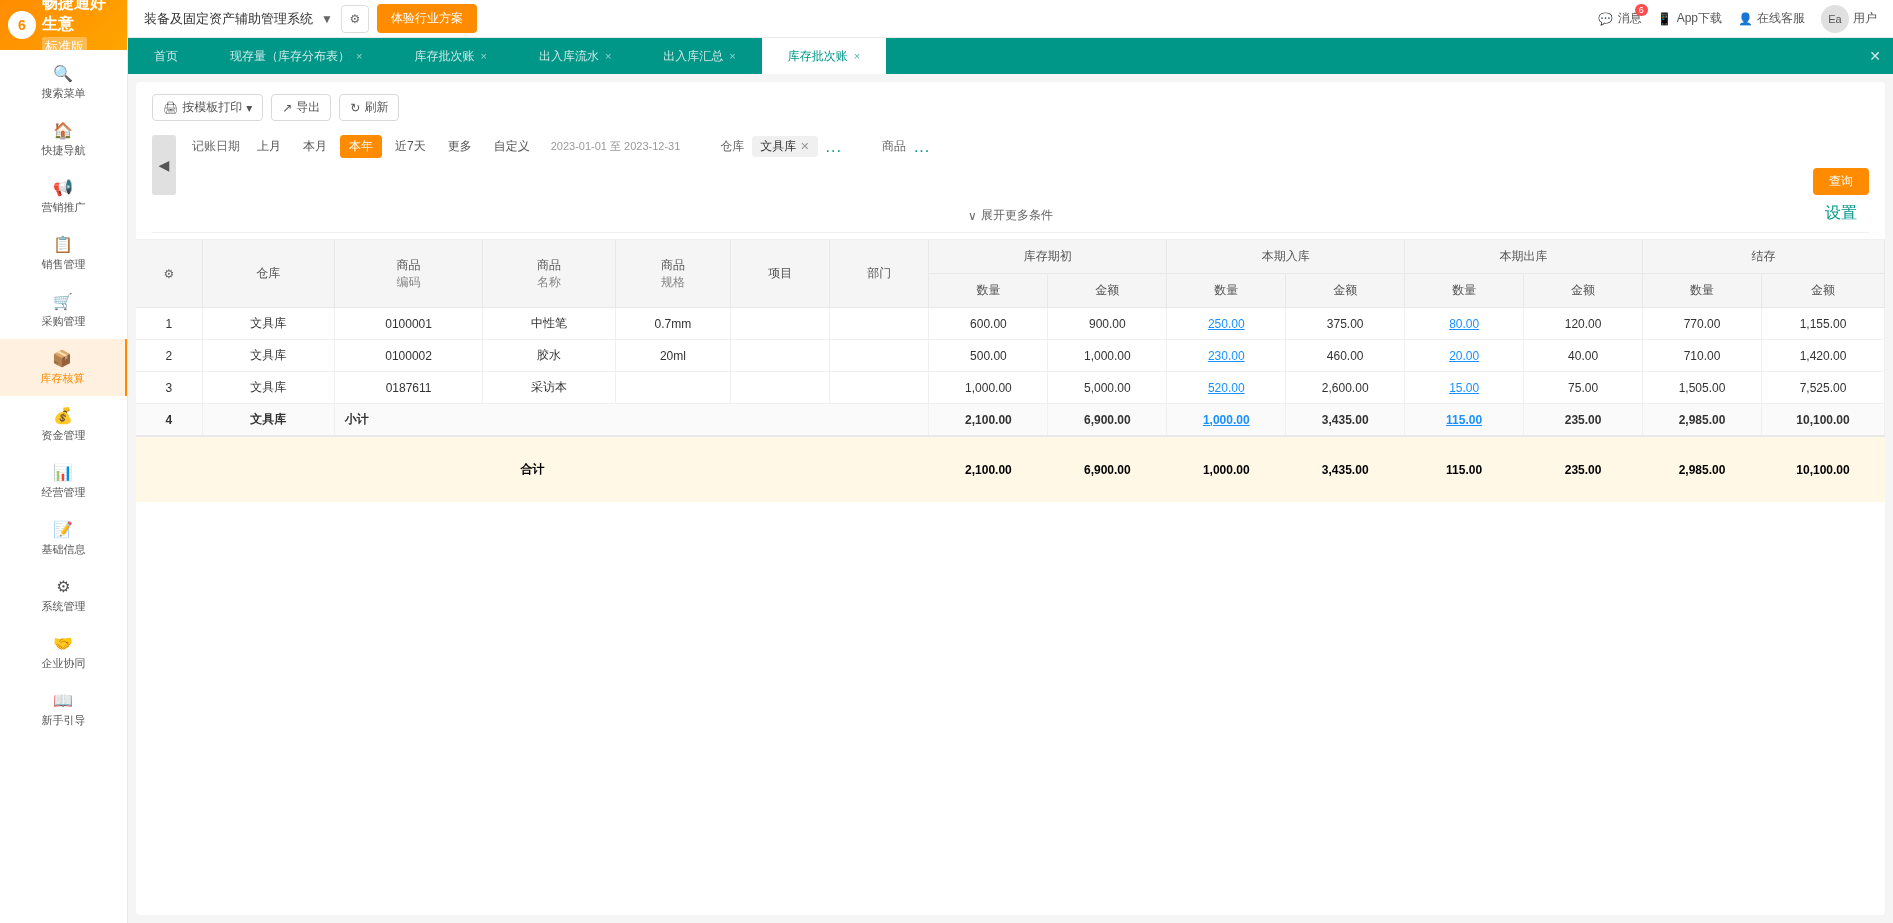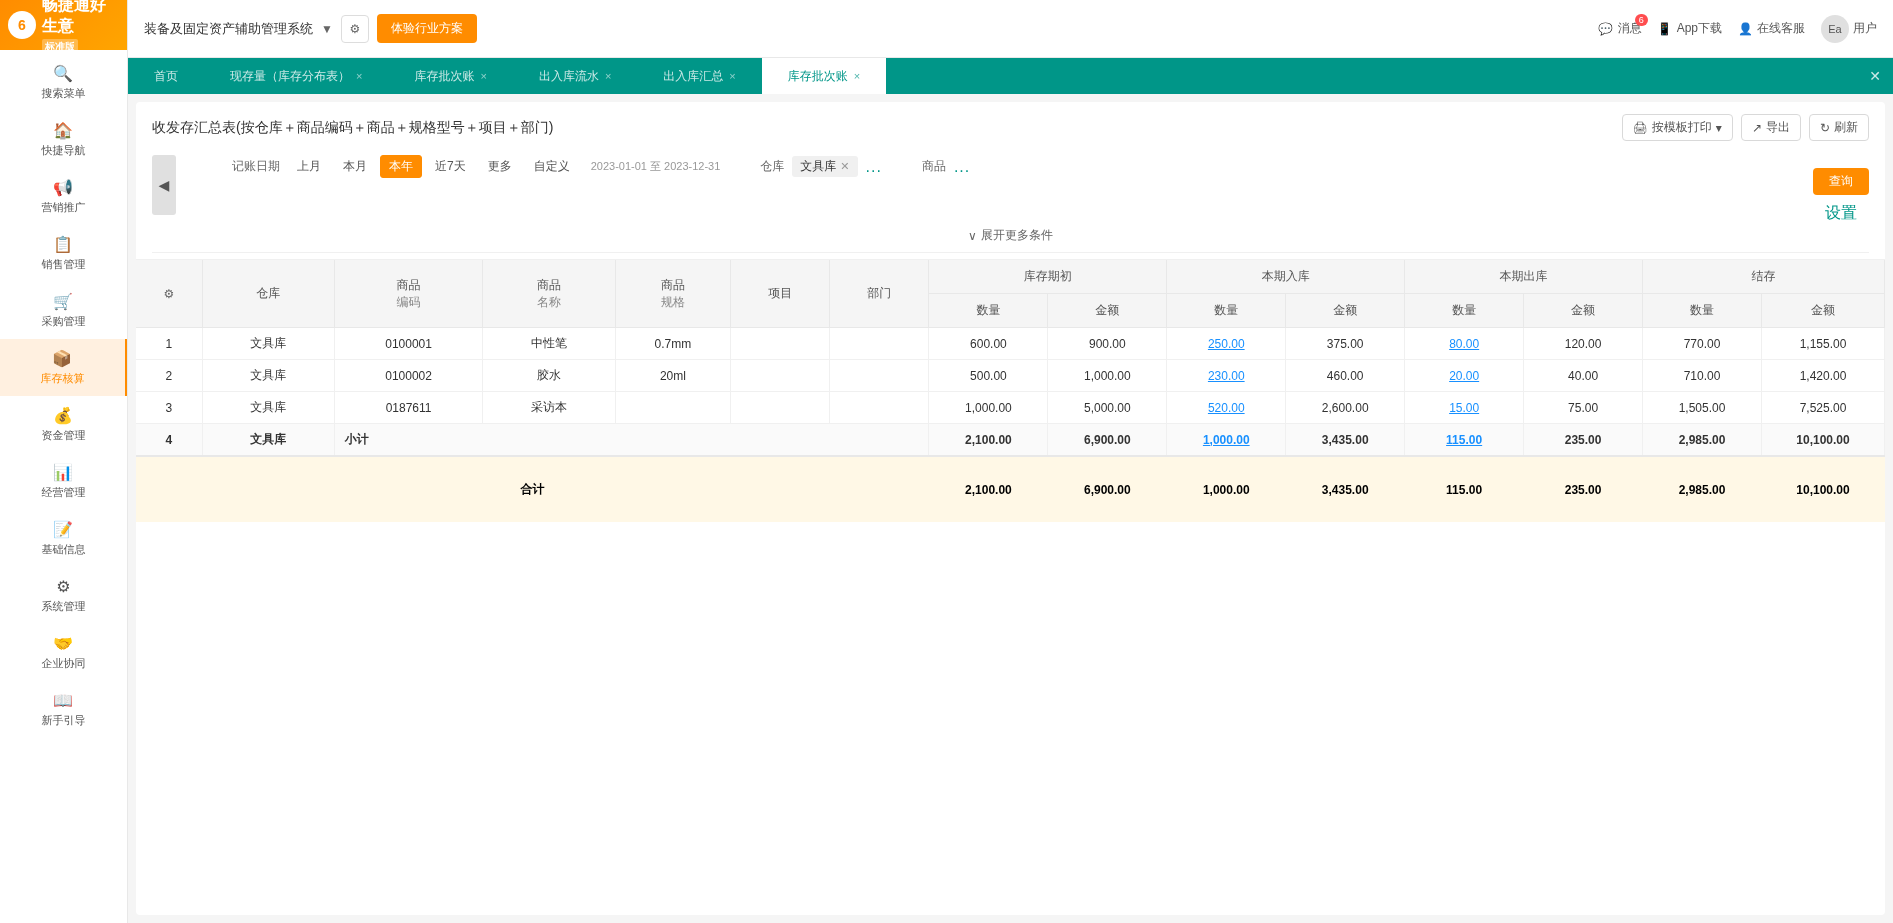--- a/index.html
+++ b/index.html
@@ -2,50 +2,50 @@
 <html><head>
   <meta charset="utf-8">
   <style>
     * { box-sizing: border-box; margin: 0; padding: 0; }
     body { font-family: "Microsoft YaHei", "PingFang SC", sans-serif; font-size: 12px; background: #f5f5f5; display: flex; height: 923px; overflow: hidden; }
 
     
     .sidebar { width: 128px; background: #fff; display: flex; flex-direction: column; border-right: 1px solid #e8e8e8; flex-shrink: 0; }
     .sidebar-logo { background: linear-gradient(135deg, #ff8c00, #ffa500); padding: 10px 8px; display: flex; align-items: center; gap: 6px; height: 50px; }
     .sidebar-logo-icon { width: 28px; height: 28px; background: #fff; border-radius: 50%; display: flex; align-items: center; justify-content: center; font-size: 14px; font-weight: bold; color: #ff8c00; flex-shrink: 0; }
-    .sidebar-tag { font-size: 10px; background: rgba(255,255,255,0.3); padding: 1px 3px; border-radius: 2px; color: #fff; margin-top: 2px; display: inline-block; font-weight: bold; }
+    .sidebar-tag { font-size: 13px; background: rgba(255,255,255,0.3); padding: 1px 3px; border-radius: 2px; color: #fff; margin-top: 2px; display: inline-block; }
     .sidebar-menu { flex: 1; overflow-y: auto; padding: 4px 0; }
     .sidebar-item { display: flex; flex-direction: column; align-items: center; padding: 10px 4px; cursor: pointer; color: #555; transition: background 0.2s; }
     .sidebar-item.active { background: #fff0e0; color: #ff8c00; border-right: 2px solid #ff8c00; }
     .sidebar-item-icon { font-size: 16px; margin-bottom: 3px; }
     .sidebar-item-label { font-size: 11px; text-align: center; }
 
     
     .main { flex: 1; display: flex; flex-direction: column; overflow: hidden; }
 
     
-    .top-header { background: #fff; height: 58px; display: flex; align-items: center; justify-content: space-between; padding: 0 16px; border-bottom: 1px solid #e8e8e8; flex-shrink: 0; }
+    .top-header { background: #fff; height: 38px; display: flex; align-items: center; justify-content: space-between; padding: 0 16px; border-bottom: 1px solid #e8e8e8; flex-shrink: 0; }
     .top-header-left { display: flex; align-items: center; gap: 8px; }
     .system-name { font-size: 13px; color: #333; }
     .system-dropdown { font-size: 12px; color: #666; cursor: pointer; display: flex; align-items: center; gap: 4px; }
     .settings-icon-btn { width: 28px; height: 28px; border: 1px solid #ddd; border-radius: 4px; display: flex; align-items: center; justify-content: center; cursor: pointer; color: #666; }
     .trial-btn { background: #ff8c00; color: #fff; padding: 6px 14px; border-radius: 4px; font-size: 12px; cursor: pointer; border: none; }
     .top-header-right { display: flex; align-items: center; gap: 16px; color: #555; font-size: 12px; }
     .top-right-item { display: flex; align-items: center; gap: 4px; cursor: pointer; position: relative; }
     .badge { position: absolute; top: -6px; right: -6px; background: #ff4d4f; color: #fff; border-radius: 8px; font-size: 9px; padding: 1px 4px; }
     .user-avatar { width: 28px; height: 28px; background: #e0e0e0; border-radius: 50%; display: flex; align-items: center; justify-content: center; font-size: 11px; color: #555; }
 
     
     .tab-bar { background: #009688; display: flex; align-items: center; height: 36px; flex-shrink: 0; overflow: hidden; }
     .tab-item { display: flex; align-items: center; padding: 0 26px; height: 100%; color: rgba(255,255,255,0.8); font-size: 12px; cursor: pointer; gap: 6px; white-space: nowrap; }
     .tab-item.active { background: #fff; color: #009688; font-weight: 500; }
     .tab-close { font-size: 11px; opacity: 0.7; cursor: pointer; }
     .tab-close-main { color: rgba(255,255,255,0.8); font-size: 14px; margin-left: auto; padding: 0 12px; cursor: pointer; }
     .action-btn { display: flex; align-items: center; gap: 4px; padding: 4px 10px; border: 1px solid #d9d9d9; border-radius: 4px; font-size: 12px; cursor: pointer; background: #fff; color: #555; }
-    .filter-row { display: flex; align-items: center; gap: 8px; flex-wrap: wrap; margin-left: 40px; }
+    .filter-row { display: flex; align-items: center; gap: 8px; flex-wrap: wrap; }
     .filter-label { color: #666; font-size: 12px; white-space: nowrap; }
     .date-btns { display: flex; gap: 4px; }
     .date-btn { padding: 2px 8px; font-size: 12px; border-radius: 3px; cursor: pointer; color: #555; border: 1px solid transparent; }
     .date-btn.active { background: #ff8c00; color: #fff; border-color: #ff8c00; border-radius: 3px; }
     .date-range-text { font-size: 11px; color: #999; margin-left: 4px; }
     .filter-tag { display: flex; align-items: center; gap: 4px; padding: 2px 8px; background: #f0f0f0; border-radius: 3px; font-size: 12px; color: #333; }
     .filter-tag-close { cursor: pointer; color: #999; font-size: 11px; }
     .filter-dots { color: #009688; cursor: pointer; font-size: 16px; letter-spacing: 1px; }
     .expand-btn { display: flex; align-items: center; gap: 4px; color: #666; cursor: pointer; font-size: 12px; margin: 0 auto; padding: 4px 0; }
     .query-btn { background: #ff8c00; color: #fff; padding: 5px 16px; border: none; border-radius: 4px; font-size: 12px; cursor: pointer; }
@@ -210,21 +210,20 @@
         <span>库存批次账</span>
         <span class="tab-close">×</span>
       </div>
       <span class="tab-close-main">✕</span>
   </div>
 
   <div class="inner-container">
     <div class="card">
 
       <div class="page-top">
-        <div class="page-top-title">收发存汇总表(按仓库＋商品编码＋商品＋规格型号＋项目＋部门)</div>
         <div class="page-top-actions">
           <div class="action-btn">
             <span>🖨</span>
             <span>按模板打印</span>
             <span>▾</span>
           </div>
           <div class="action-btn">
             <span>↗</span>
             <span>导出</span>
           </div>

